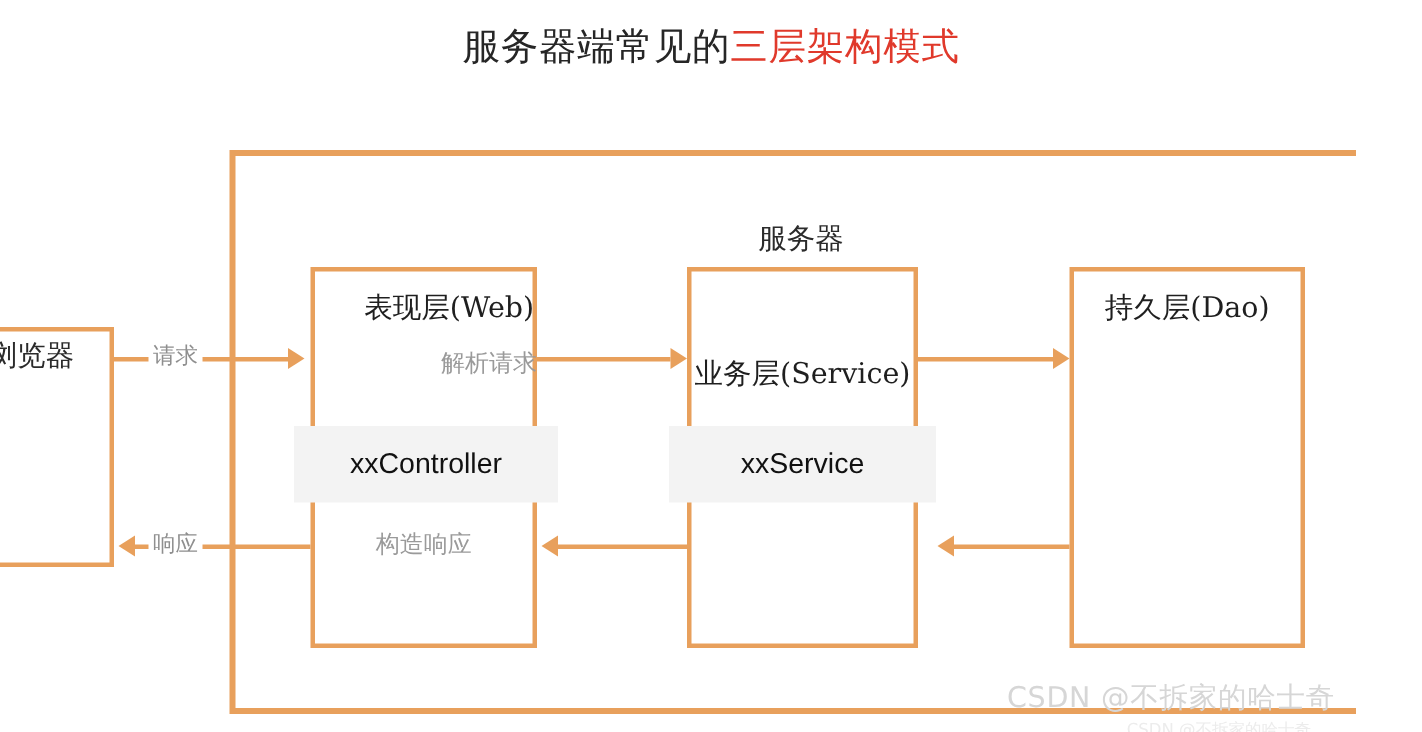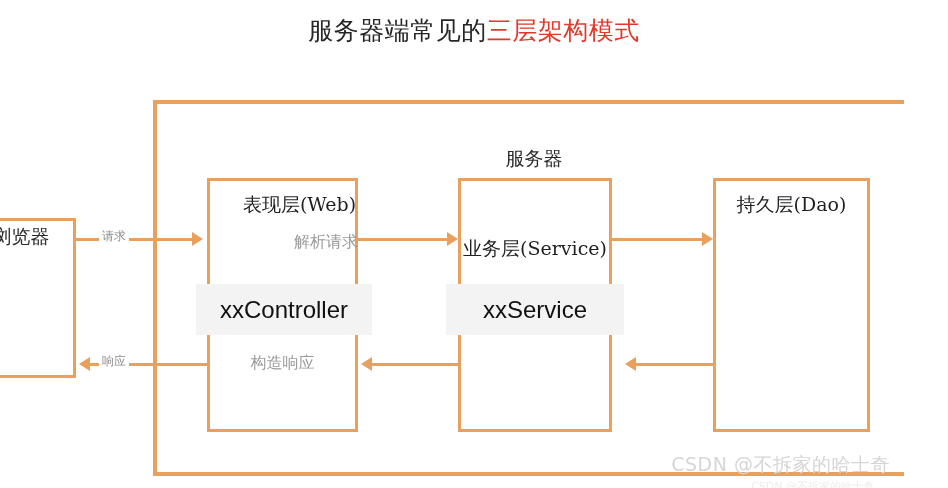--- a/index.html
+++ b/index.html
@@ -118,21 +118,21 @@
 
   
   .chip {
     position: absolute;
     top: 284px;
     height: 51px;
     background: #f3f3f3;
     display: flex;
     align-items: center;
     justify-content: center;
-    font-size: 24px;
+    font-size: 19px;
     color: #111111;
     font-family: "Liberation Sans", "DejaVu Sans", sans-serif;
     white-space: nowrap;
   }
   .chip-web     { left: 196px; width: 176px; }
   .chip-service { left: 446px; width: 178px; }
   .chip-dao     { left: 704px; width: 176px; }
 
   
   .aline {
@@ -161,21 +161,21 @@
   
   .ln-res-1   { left: 90px;  top: 363px; width: 117px; }
   .ahead-res-1{ left: 79px;  top: 357px; }
   .ln-res-2   { left: 372px; top: 363px; width: 86px; }
   .ahead-res-2{ left: 361px; top: 357px; }
   .ln-res-3   { left: 636px; top: 363px; width: 77px; }
   .ahead-res-3{ left: 625px; top: 357px; }
 
   .arrow-label {
     position: absolute;
-    font-size: 12px;
+    font-size: 15px;
     color: #8f8f8f;
     font-family: "DejaVu Serif", "Liberation Serif", serif;
     background: #ffffff;
     padding: 0 3px;
     white-space: nowrap;
   }
   .lbl-req { left: 99px; top: 228px; }
   .lbl-res { left: 99px; top: 353px; }
 
   

